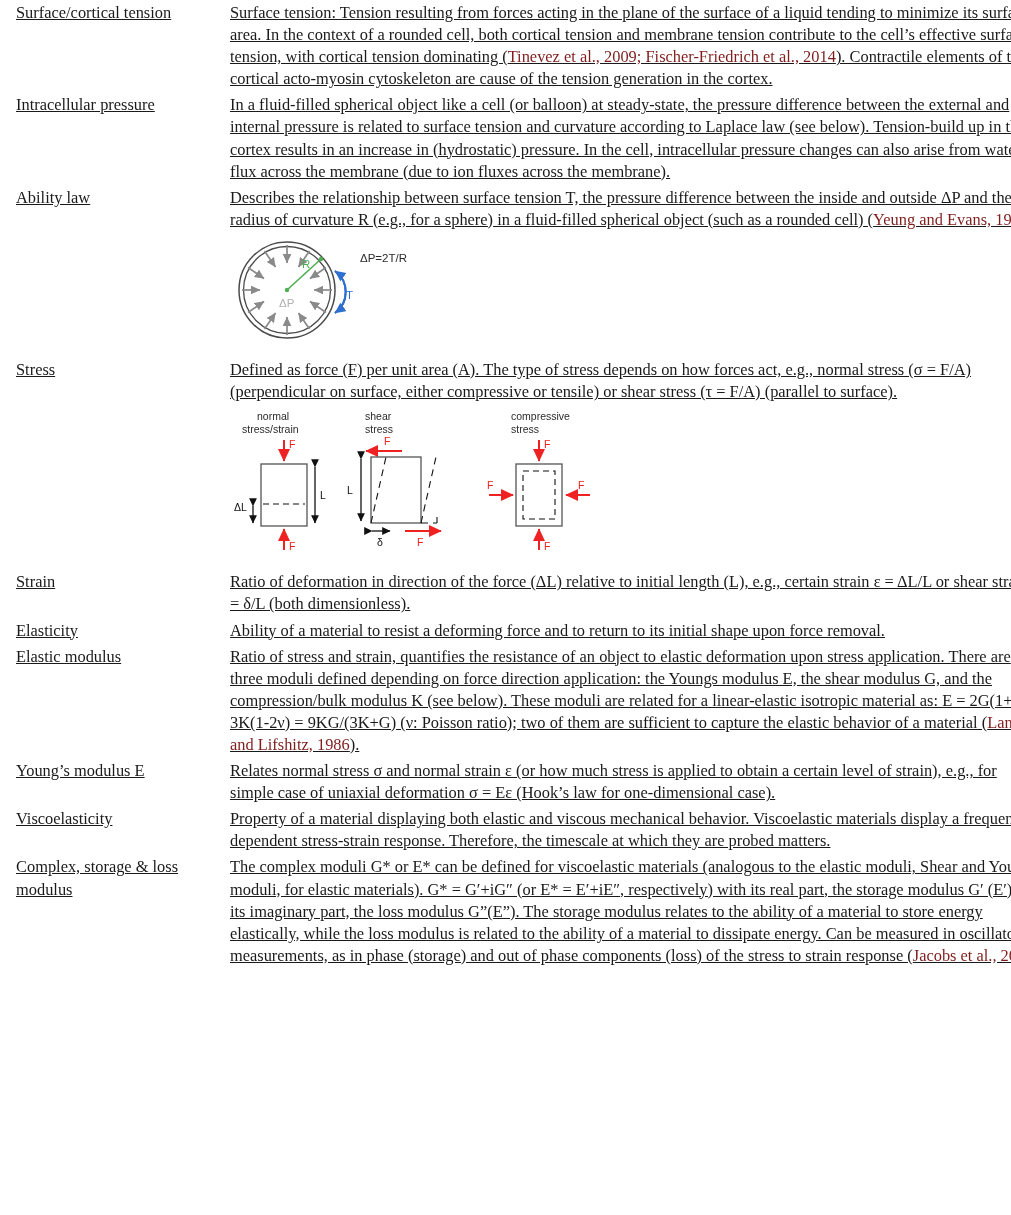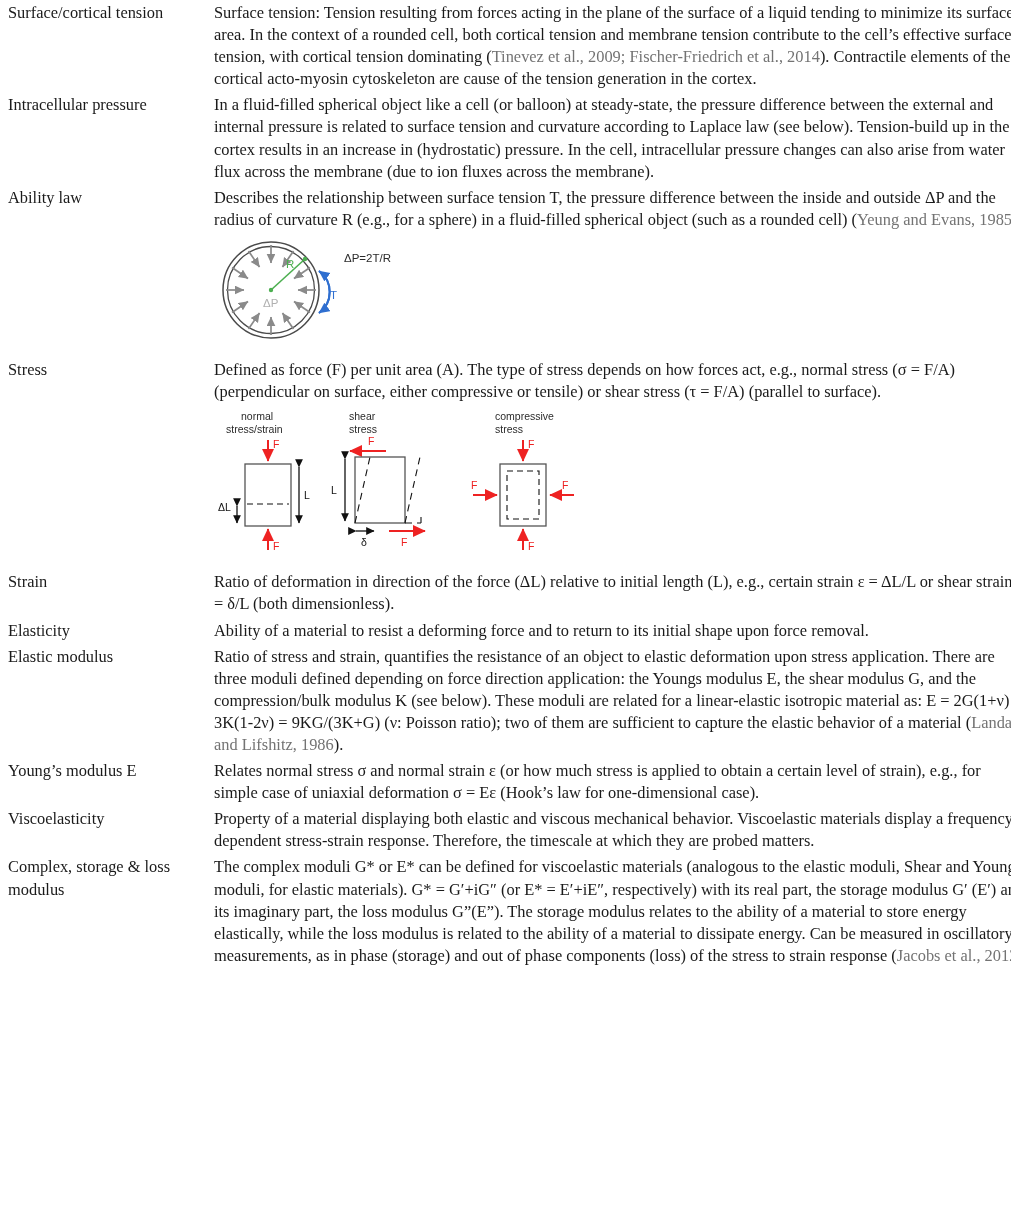--- a/index.html
+++ b/index.html
@@ -20,35 +20,36 @@
     height: 1215px;
     padding: 0;
   }
   table.glossary {
     width: 1011px;
     border-collapse: collapse;
     table-layout: fixed;
   }
   table.glossary td {
     vertical-align: top;
-    padding: 0 0 0 8px;
+    padding: 0 0 0 16px;
     font-size: 16.4px;
     line-height: 22.1px;
+    text-decoration: underline;
   }
   td.term {
     width: 198px;
     padding-right: 6px;
     padding-left: 2px;
   }
   td.defn {
     width: 813px;
     padding-right: 12px;
   }
   tr.entry > td { padding-top: 2px; padding-bottom: 2px; }
-  .cite { color: #737373; }
+  .cite { color: #7f1d1d; }
   .fig-wrap { padding-top: 6px; padding-bottom: 4px; }
   
   .laplace-fig { margin-left: 4px; }
   
   .stress-fig { margin-left: 4px; }
 </style>
 </head>
 <body>
 
 <div class="page">

